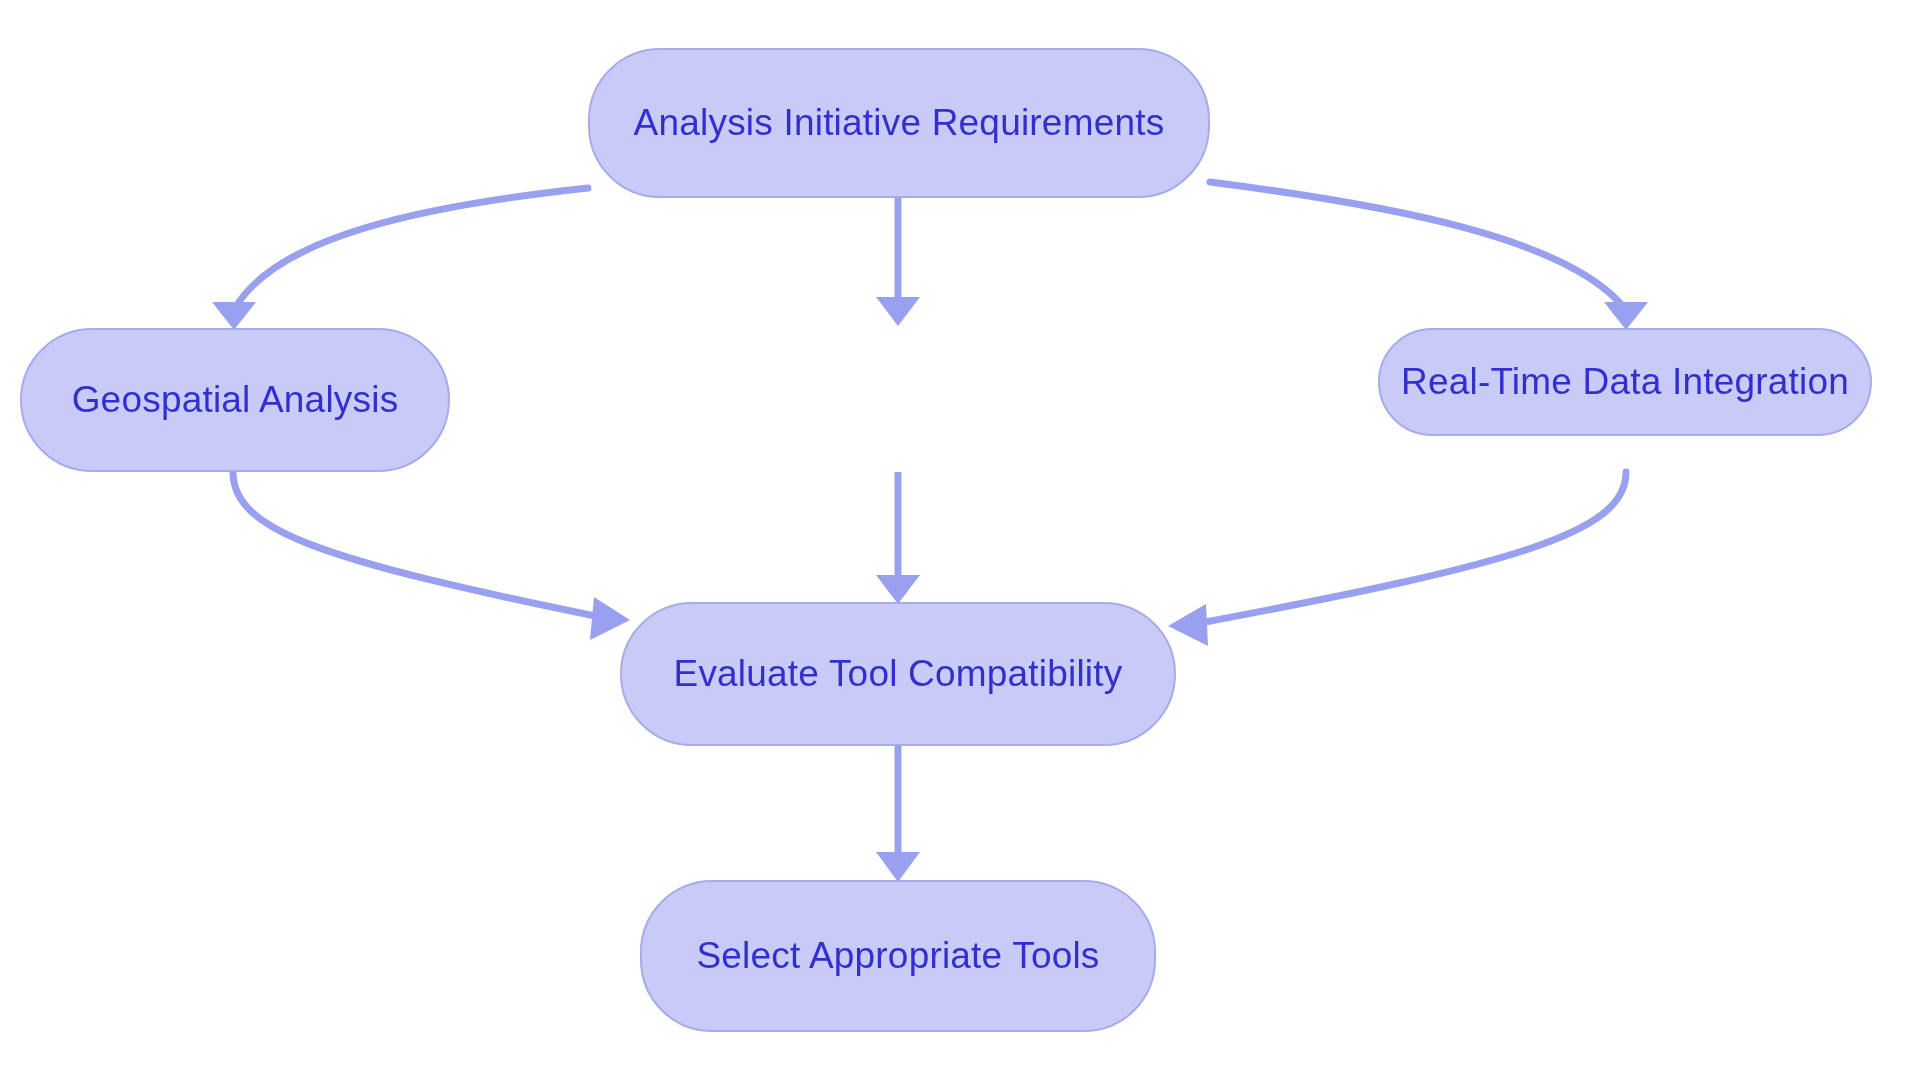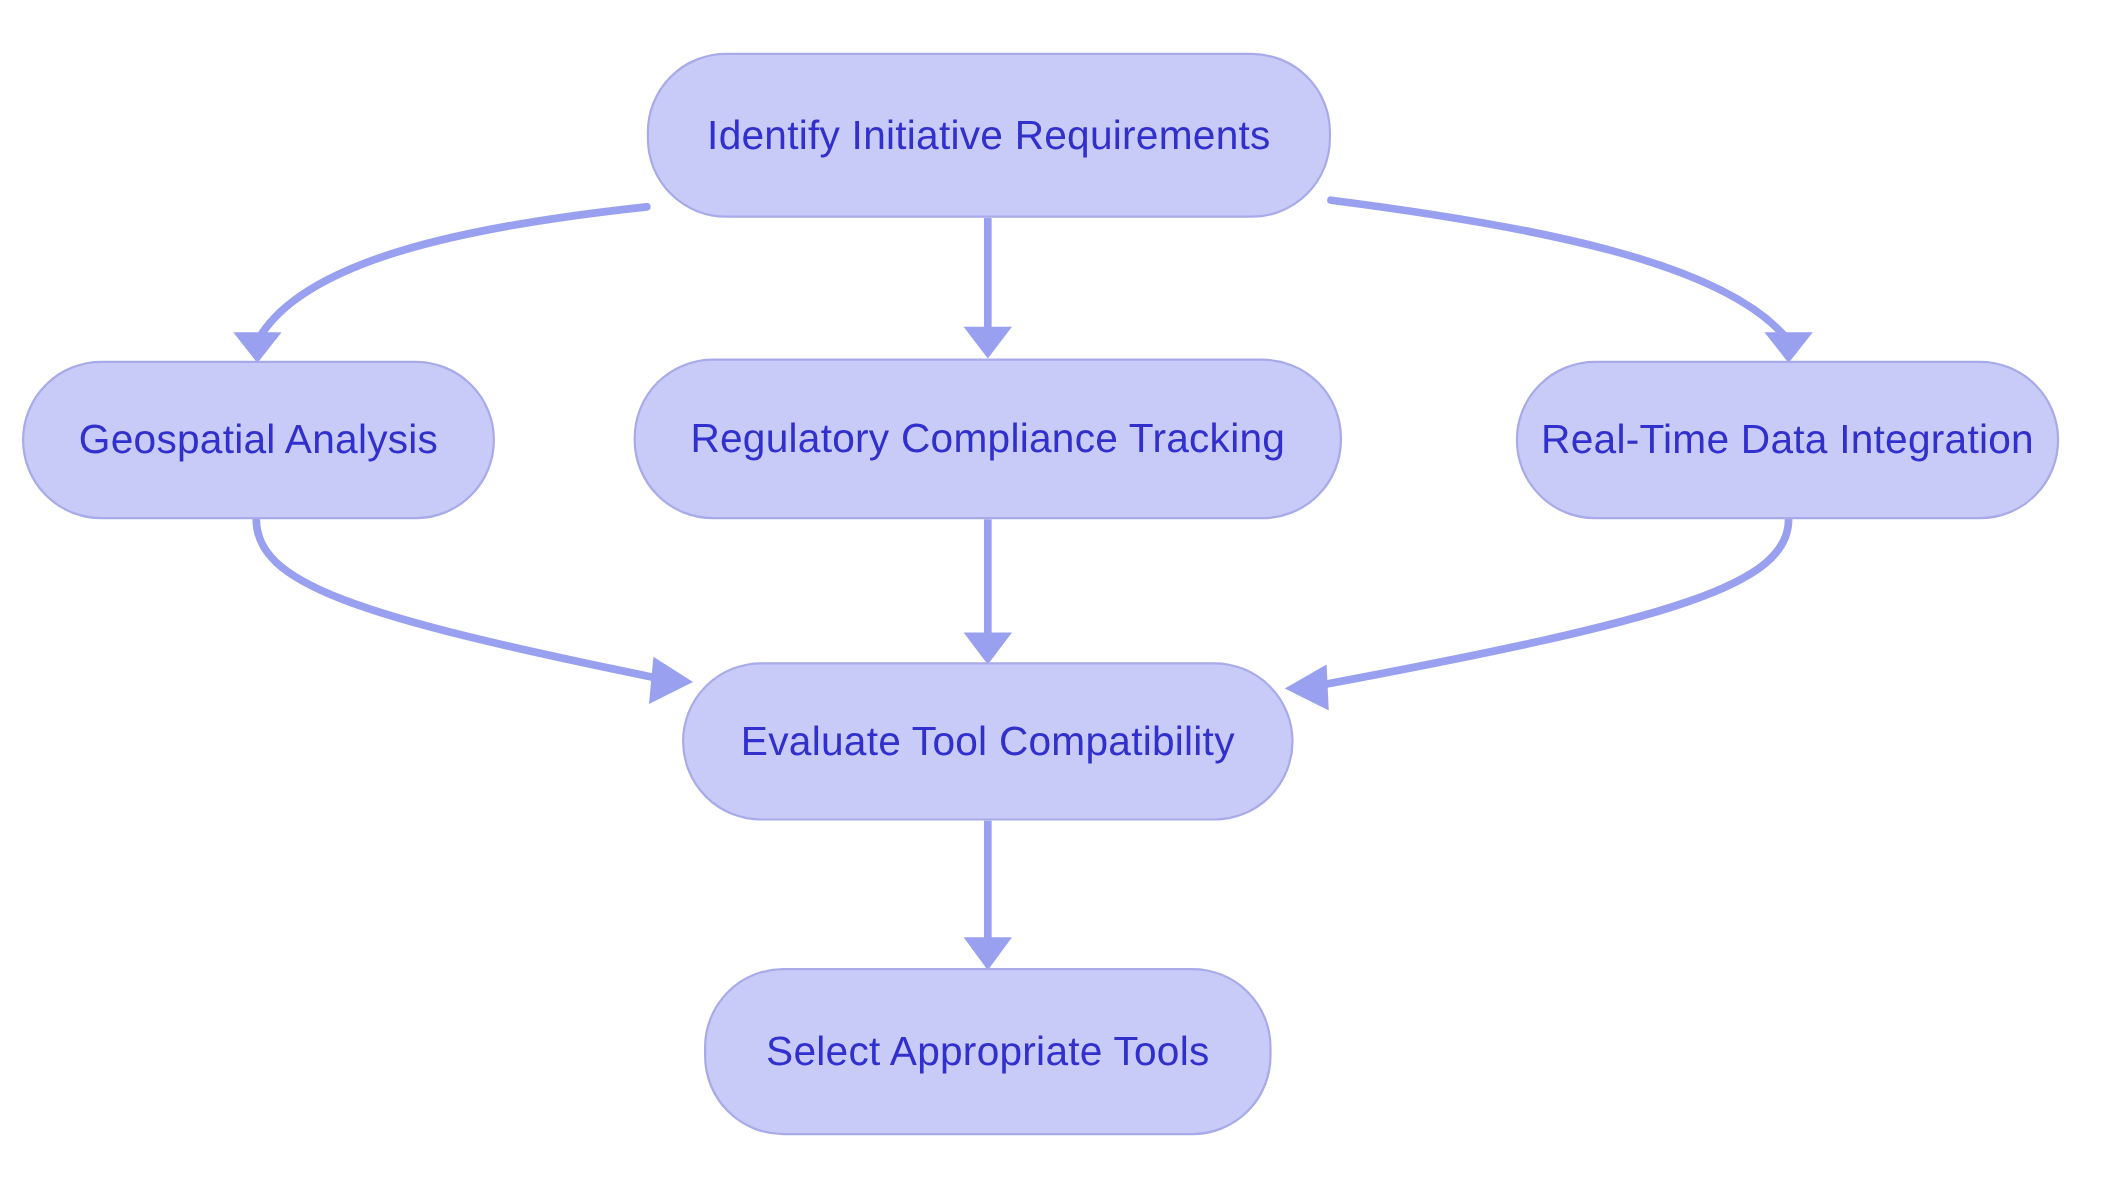--- a/index.html
+++ b/index.html
@@ -47,21 +47,21 @@
     font-weight: 400;
     line-height: 1.15;
     letter-spacing: 0.2px;
     white-space: nowrap;
     font-family: "Liberation Sans", "DejaVu Sans", sans-serif;
   }
   
   #node-identify-initiative-requirements { left: 588px;  top: 48px;   width: 622px; height: 150px; }
   #node-geospatial-analysis              { left: 20px;   top: 328px;  width: 430px; height: 144px; }
   #node-regulatory-compliance-tracking   { left: 576px;  top: 326px;  width: 644px; height: 146px; }
-  #node-real-time-data-integration       { left: 1378px; top: 328px;  width: 494px; height: 144px; }
+  #node-real-time-data-integration       { left: 1378px; top: 328px;  width: 494px; height: 108px; }
   #node-evaluate-tool-compatibility      { left: 620px;  top: 602px;  width: 556px; height: 144px; }
   #node-select-appropriate-tools         { left: 640px;  top: 880px;  width: 516px; height: 152px; }
 </style>
 </head>
 <body>
 
 <div id="flow-root">
 
   <svg id="edge-layer" viewBox="0 0 1920 1083" width="1920" height="1083" xmlns="http://www.w3.org/2000/svg">
 
@@ -95,30 +95,27 @@
       <polygon points="1206,604 1168,626, 1208,646" fill="#9aa0f0"></polygon>
     </g>
 
     <g>
       <path d="M 898 746 L 898 855" fill="none" stroke="#9aa0f0" stroke-width="7" stroke-linecap="butt"></path>
       <polygon points="876,852 920,852 898,882" fill="#9aa0f0"></polygon>
     </g>
   </svg>
 
   <div class="node" id="node-identify-initiative-requirements">
-    <span class="node-label">Identify Initiative Requirements</span>
+    <span class="node-label">Analysis Initiative Requirements</span>
   </div>
 
   <div class="node" id="node-geospatial-analysis">
     <span class="node-label">Geospatial Analysis</span>
   </div>
 
-  <div class="node" id="node-regulatory-compliance-tracking">
-    <span class="node-label">Regulatory Compliance Tracking</span>
-  </div>
 
   <div class="node" id="node-real-time-data-integration">
     <span class="node-label">Real-Time Data Integration</span>
   </div>
 
   <div class="node" id="node-select-appropriate-tools">
     <span class="node-label">Select Appropriate Tools</span>
   </div>
 
   <div class="node" id="node-evaluate-tool-compatibility">

